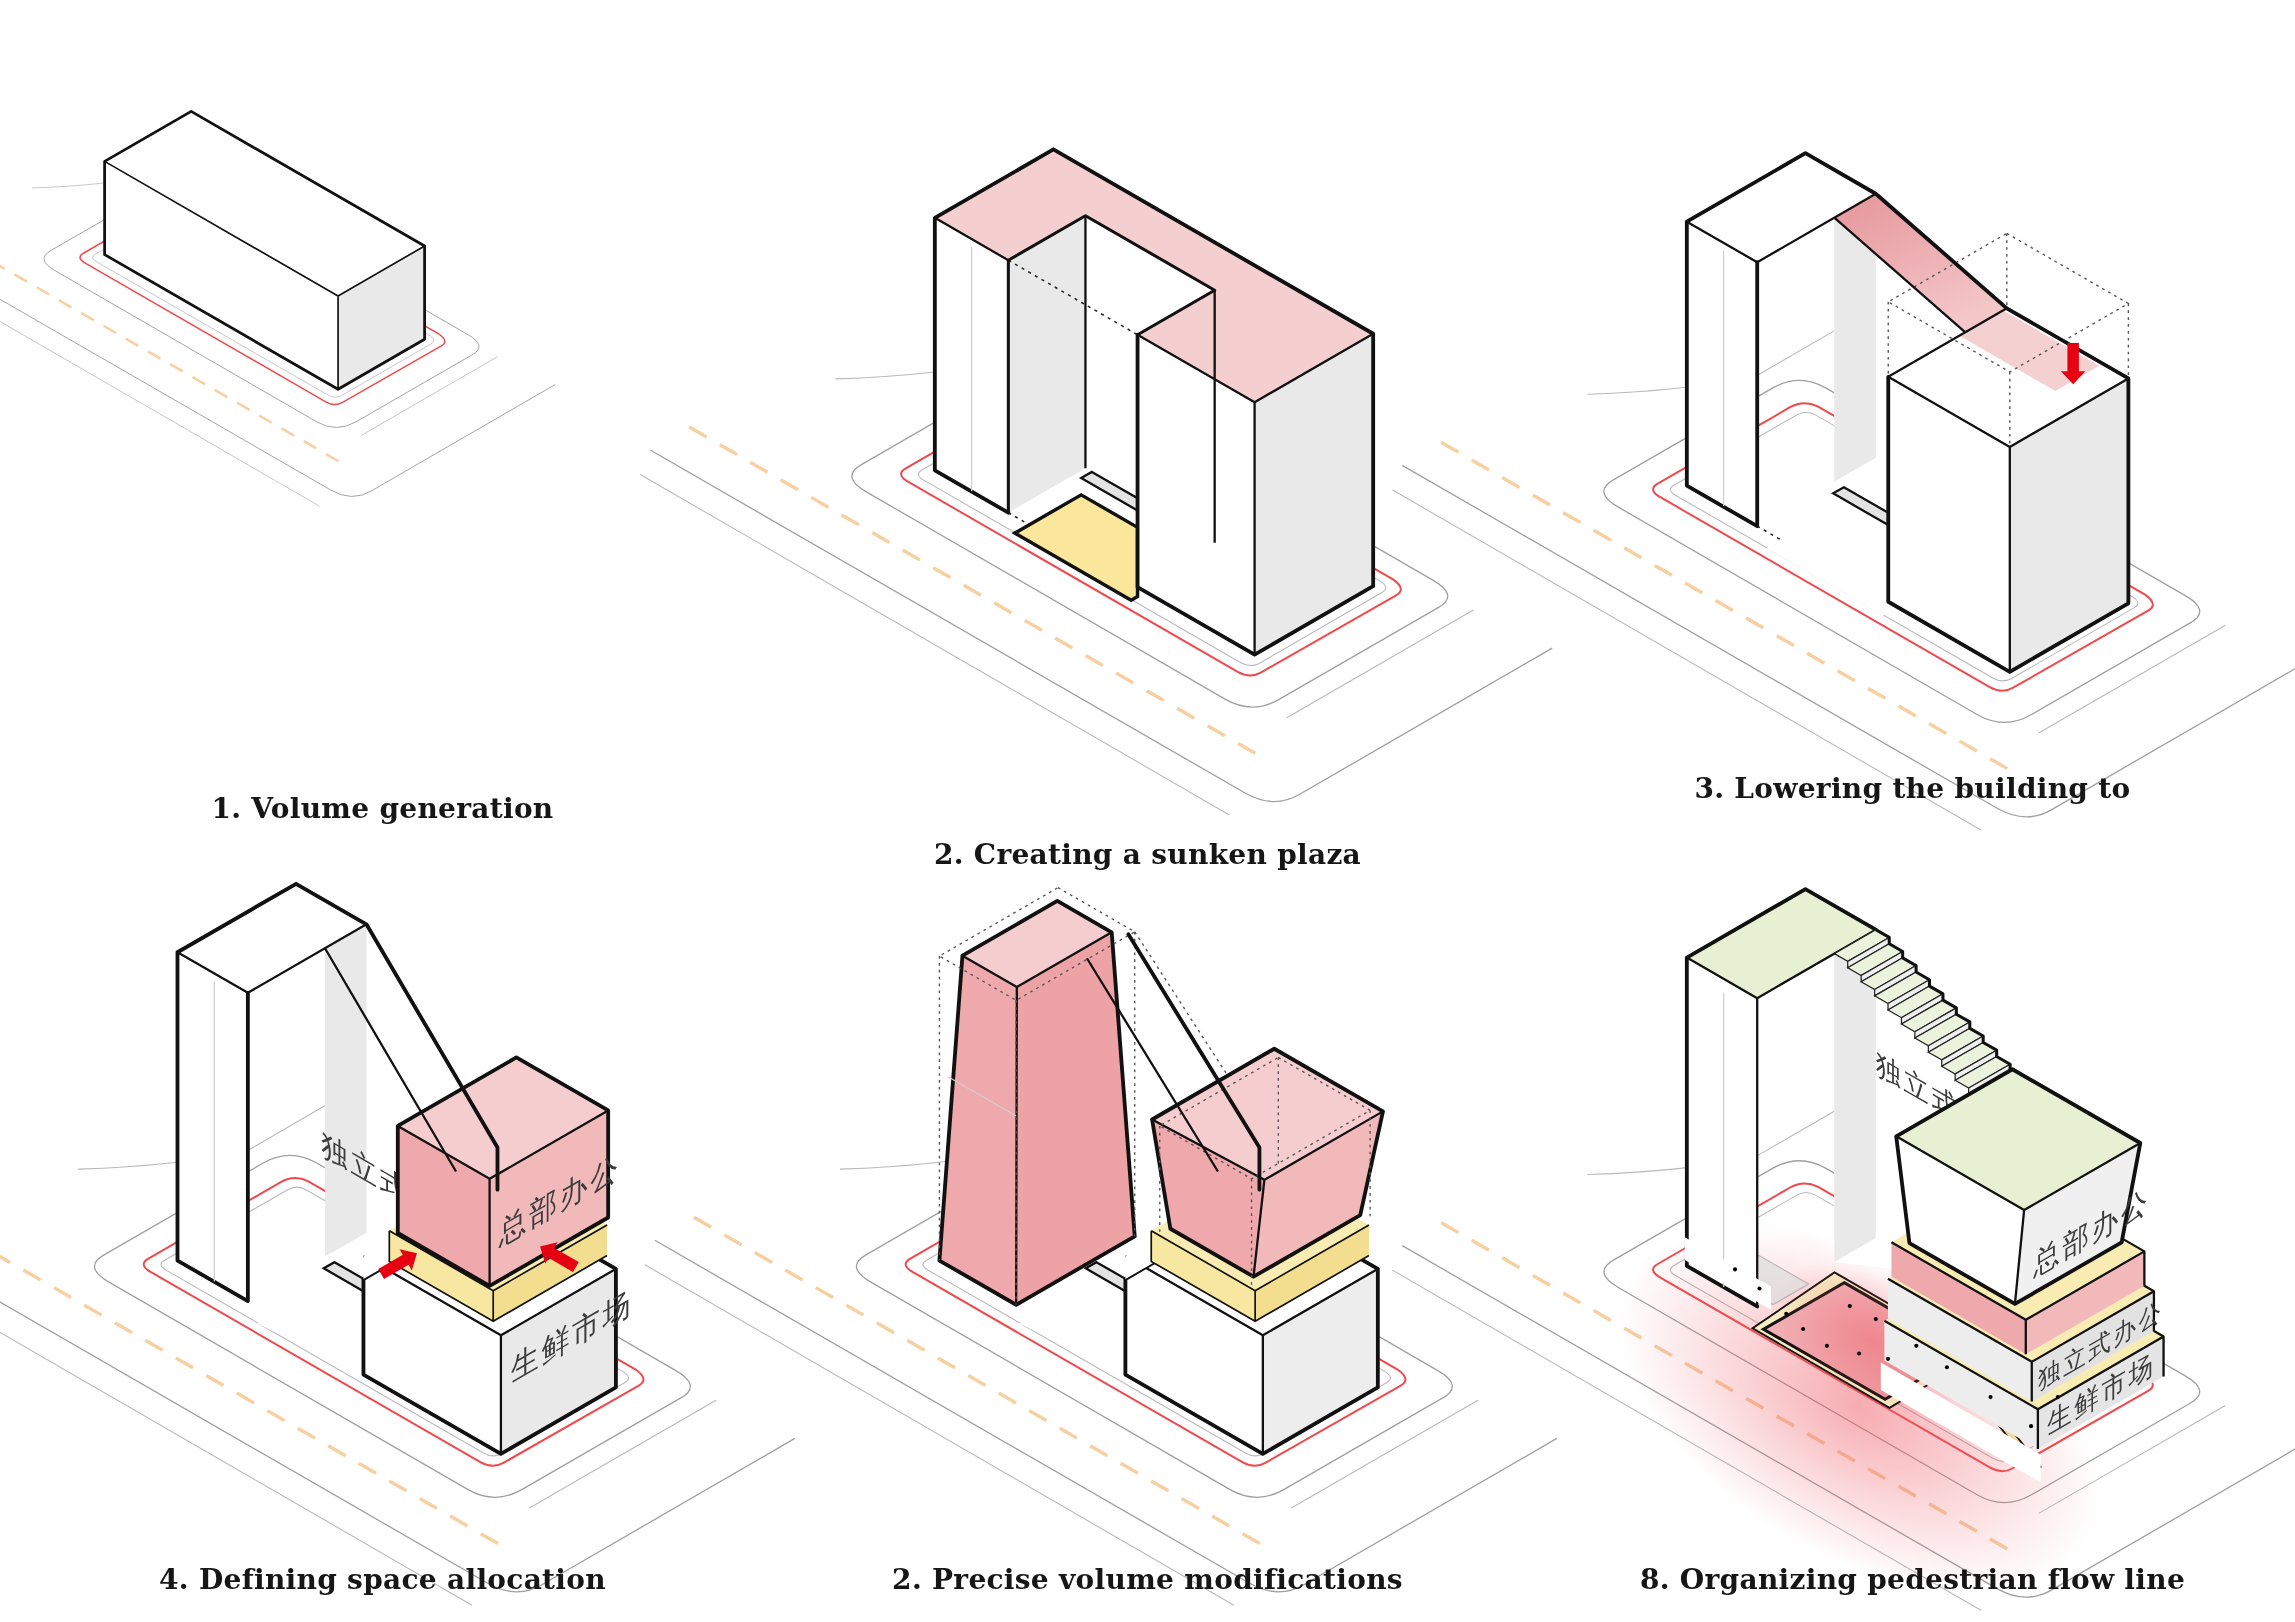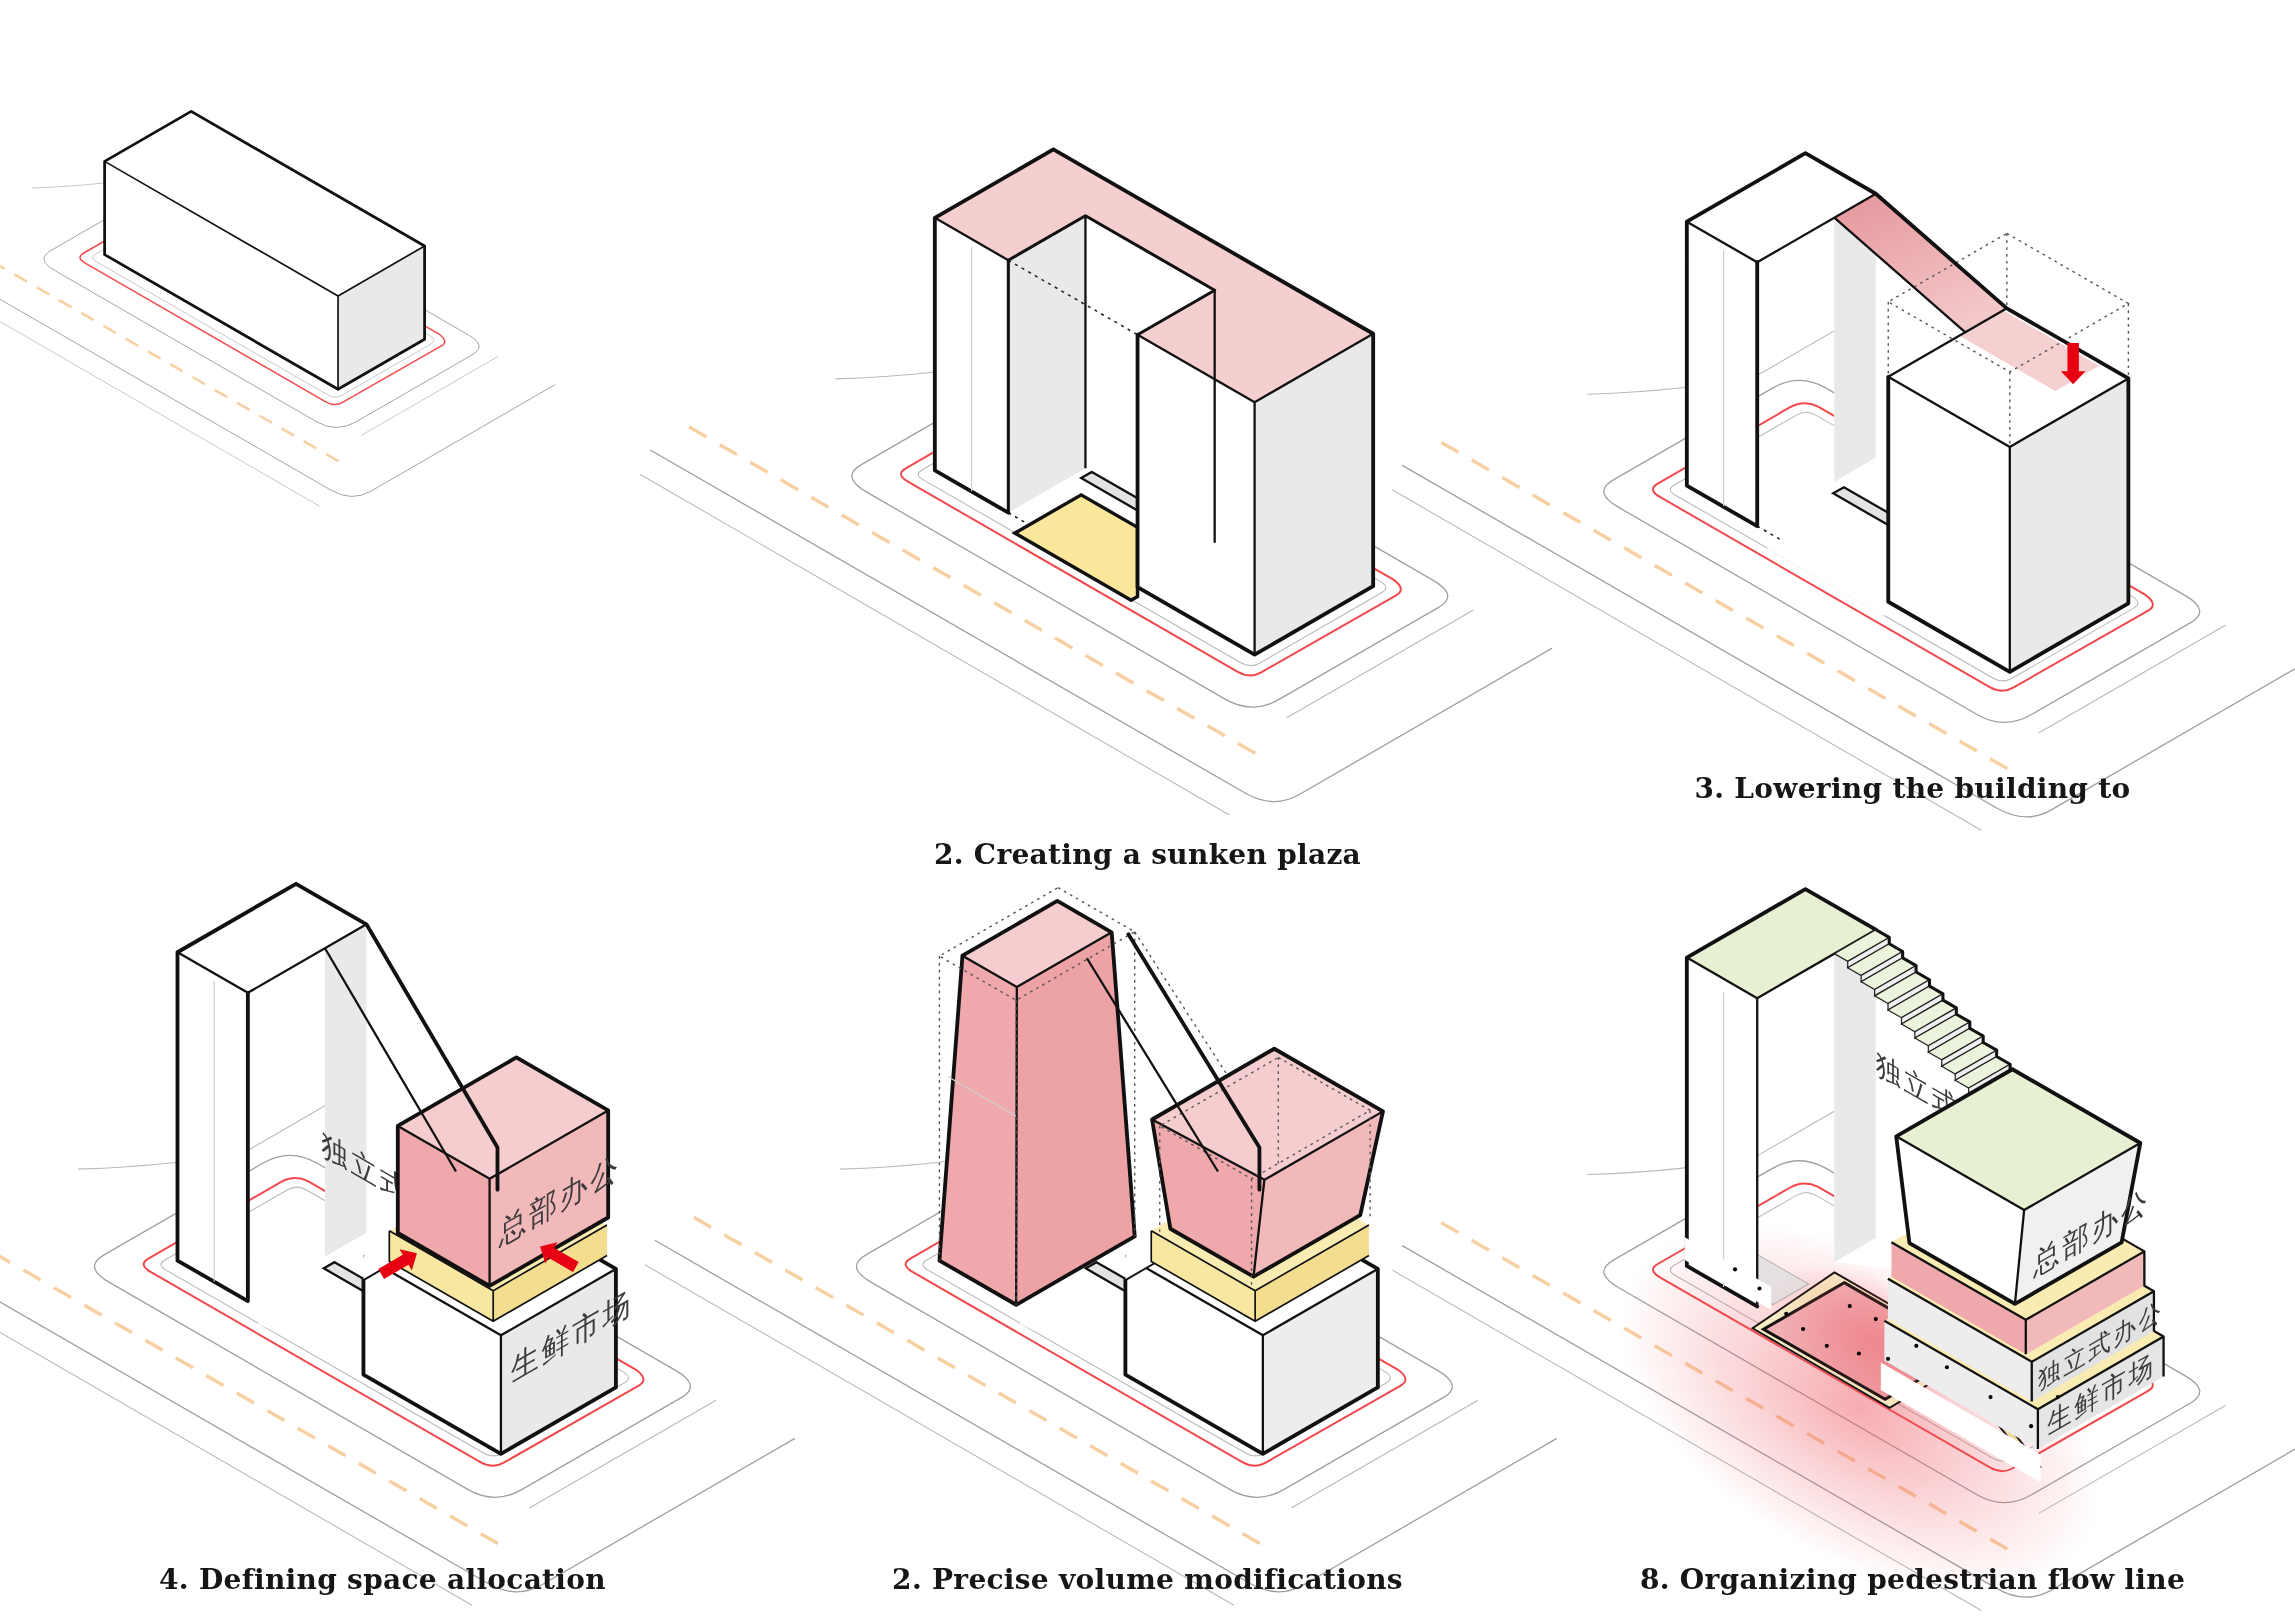--- a/index.html
+++ b/index.html
@@ -339,20 +339,21 @@
       <use href="#person" transform="translate(418,638)"></use>
       <use href="#person" transform="translate(545,718)"></use>
       <use href="#person" transform="translate(602,757)"></use>
       <use href="#person" transform="translate(655,795)"></use>
       <use href="#person" transform="translate(690,757)"></use>
     </g>
   </g>
 </g>
 </svg>
 
+<div class="caption" style="left:0;top:790px">1. Volume generation</div>
 <div class="caption" style="left:765px;top:836px">2. Creating a sunken plaza</div>
 <div class="caption" style="left:1530px;top:771px;line-height:36px">
   <div>3. Lowering the building to</div>
 </div>
 <div class="caption" style="left:0;top:1561px">4. Defining space allocation</div>
 <div class="caption" style="left:765px;top:1561px">2. Precise volume modifications</div>
 <div class="caption" style="left:1530px;top:1561px">8. Organizing pedestrian flow line</div>
 </div>
 
 

